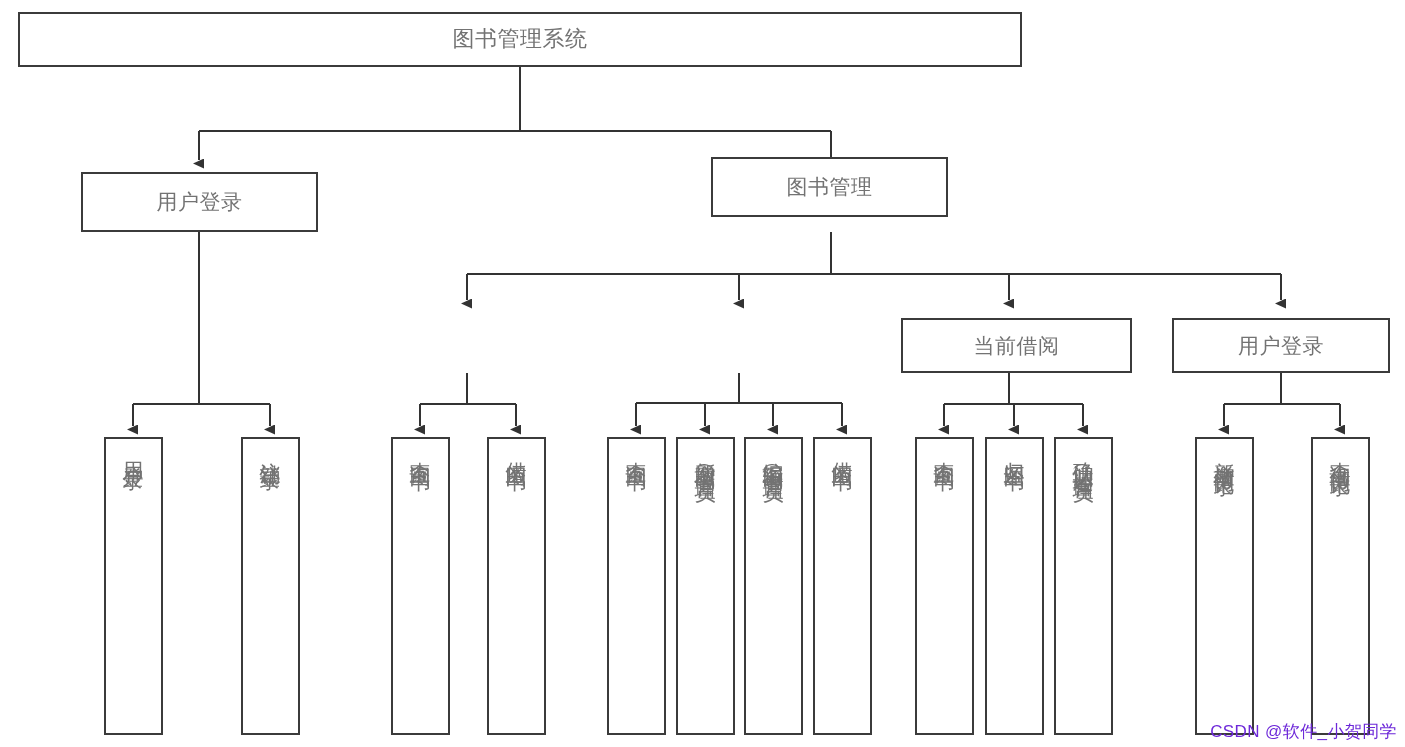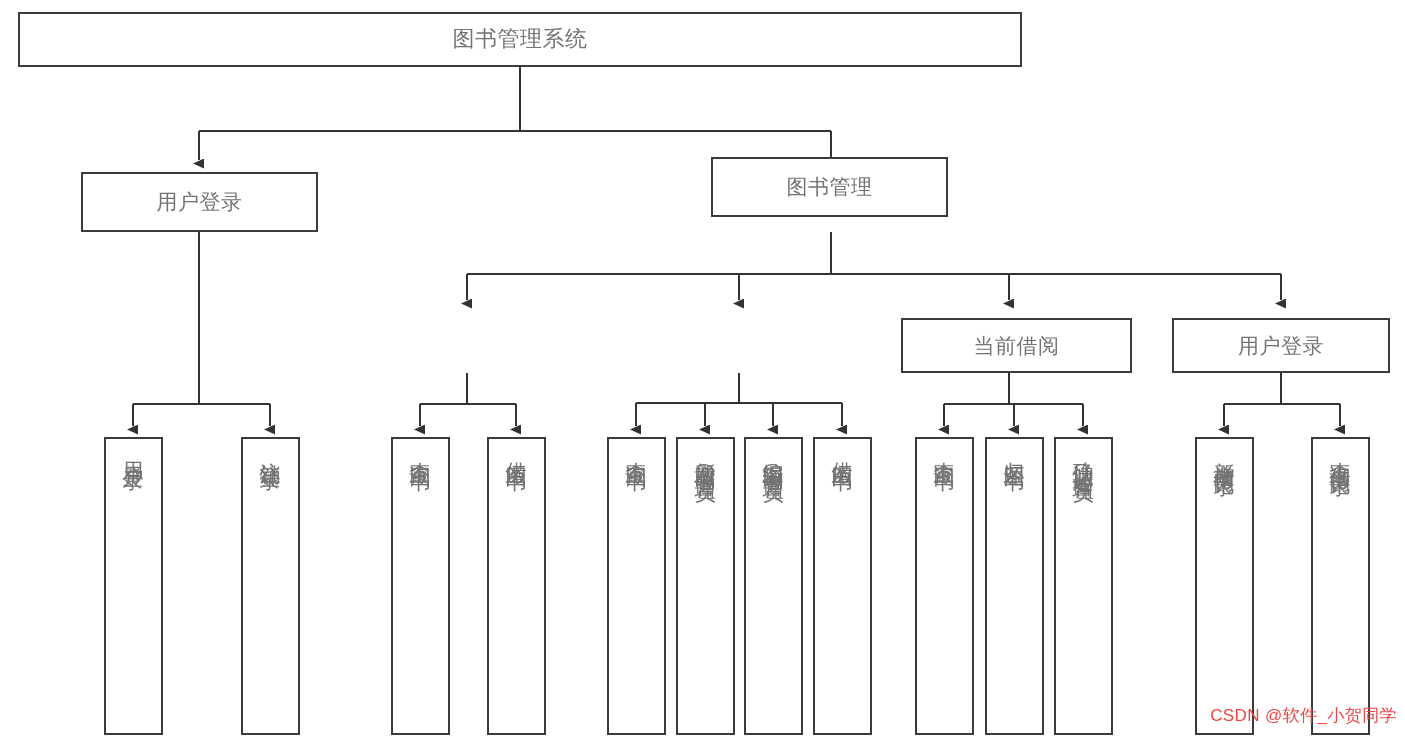--- a/index.html
+++ b/index.html
@@ -63,23 +63,23 @@
     text-orientation: upright;
     font-size: 21px;
     line-height: 1.0;
     letter-spacing: 3px;
     white-space: nowrap;
   }
   
   #watermark {
     position: absolute;
     right: 8px;
-    bottom: 20px;
+    bottom: 4px;
     font-size: 17px;
-    color: #ef4444;
+    color: #6d28d9;
     letter-spacing: 0.4px;
     white-space: nowrap;
     font-family: "Liberation Sans", "DejaVu Sans", sans-serif;
   }
 </style>
 </head>
 <body>
 
 <div id="diagram-root">
 

